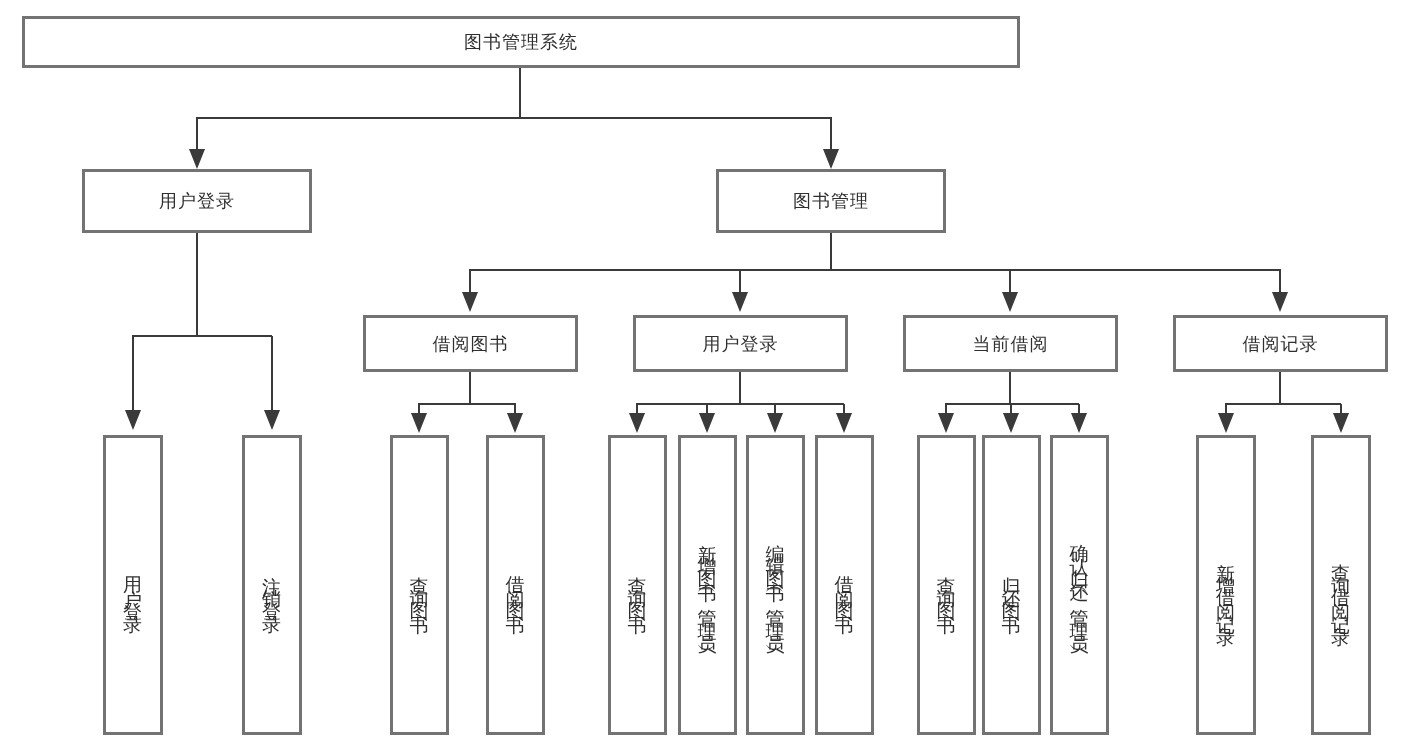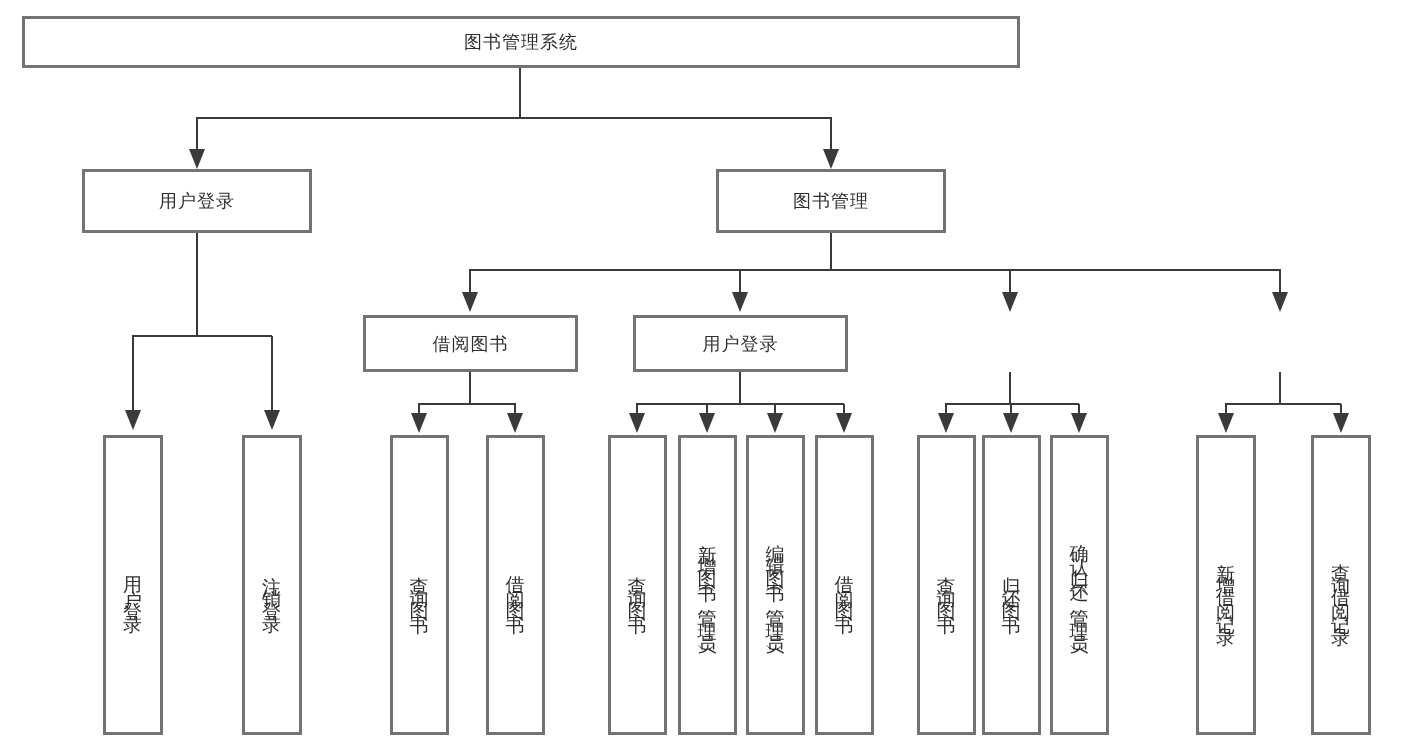--- a/index.html
+++ b/index.html
@@ -60,20 +60,22 @@
   <div class="tri" style="left:462px;top:292px;"></div>
   <div class="vline" style="left:739px;top:270px;height:24px;"></div>
   <div class="tri" style="left:732px;top:292px;"></div>
   <div class="vline" style="left:1009px;top:270px;height:24px;"></div>
   <div class="tri" style="left:1002px;top:292px;"></div>
   <div class="vline" style="left:1279px;top:270px;height:24px;"></div>
   <div class="tri" style="left:1272px;top:292px;"></div>
 
   <div class="box" style="left:363px;top:315px;width:215px;height:57px;">借阅图书</div>
   <div class="box" style="left:633px;top:315px;width:215px;height:57px;">用户登录</div>
+  <div class="box" style="left:903px;top:315px;width:215px;height:57px;">当前借阅</div>
+  <div class="box" style="left:1173px;top:315px;width:215px;height:57px;">借阅记录</div>
 
   <div class="vline" style="left:469px;top:372px;height:33px;"></div>
   <div class="hline" style="left:418px;top:403px;width:98px;"></div>
   <div class="vline" style="left:418px;top:404px;height:10px;"></div>
   <div class="tri" style="left:411px;top:413px;"></div>
   <div class="vline" style="left:514px;top:404px;height:10px;"></div>
   <div class="tri" style="left:507px;top:413px;"></div>
 
   <div class="vline" style="left:739px;top:372px;height:33px;"></div>
   <div class="hline" style="left:636px;top:403px;width:208px;"></div>

